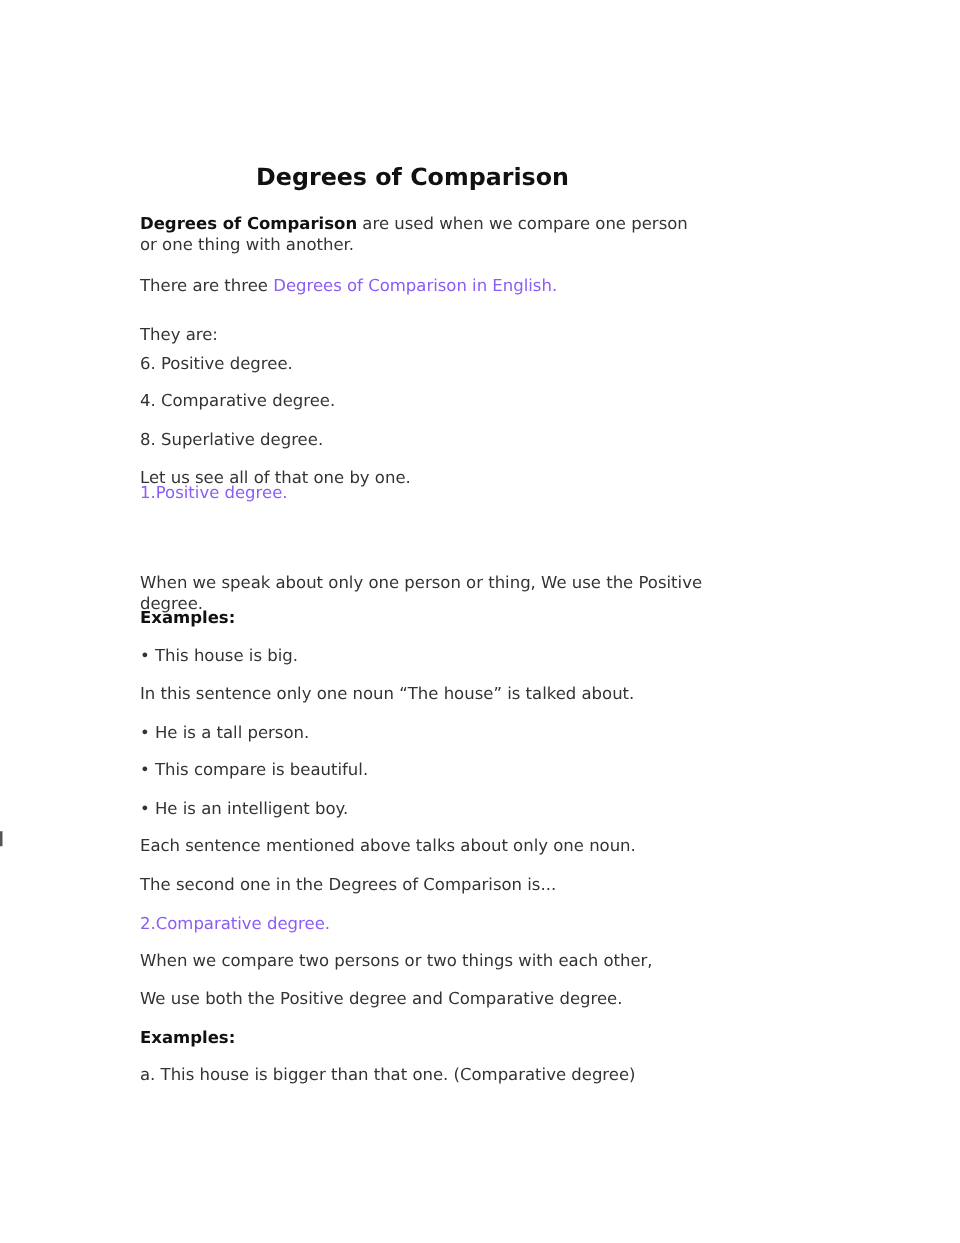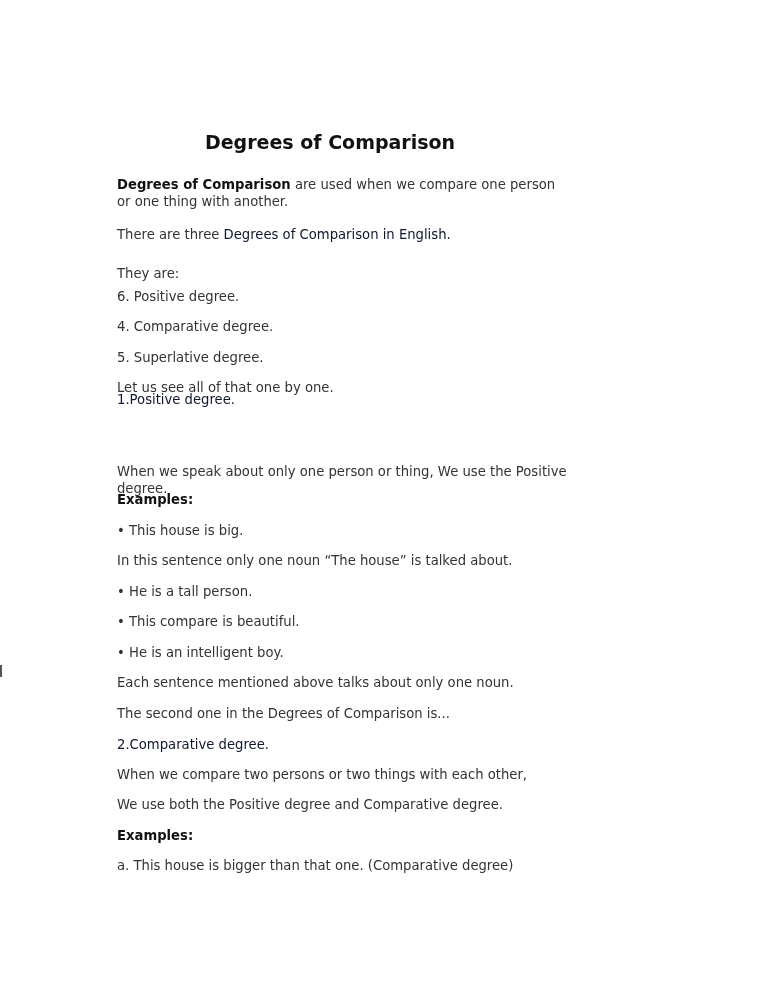--- a/index.html
+++ b/index.html
@@ -1,42 +1,42 @@
 <!DOCTYPE html>
 <html><head>
   <meta charset="utf-8">
   <style>
     html, body { margin: 0; padding: 0; background: #ffffff; }
     body { width: 768px; height: 994px; position: relative; overflow: hidden;
            font-family: "DejaVu Sans", "Liberation Sans", sans-serif; color: #333333; }
     .page { position: absolute; left: 110px; top: 0; width: 460px; }
     .title { position: absolute; left: 0; width: 440px; top: 131px; text-align: center;
              font-size: 19px; font-weight: bold; color: #111111; margin: 0; }
-    .p { position: absolute; left: 0; margin: 7px; font-size: 13.2px; line-height: 17px; white-space: nowrap; }
+    .p { position: absolute; left: 0; margin: 2px; font-size: 13.2px; line-height: 17px; white-space: nowrap; }
     .wrap { white-space: normal; width: 450px; }
-    .green { color: #0f172a; text-align: right; }
+    .green { color: #8b5cf6; text-align: right; }
     .bold { font-weight: bold; color: #111111; }
     .edge-mark { position: absolute; left: 0; top: 665px; width: 2px; height: 12px; background: #555; }
   </style>
 </head>
 <body>
 
 <div class="edge-mark"></div>
 
 <div class="page">
   <h1 class="title">Degrees of Comparison</h1>
 
   <p class="p wrap" style="top:169px"><span class="bold">Degrees of Comparison</span><span> are used when we compare one person or one thing with another.</span></p>
 
   <p class="p" style="top:219px"><span>There are three </span><span class="green">Degrees of Comparison in English.</span></p>
 
   <p class="p" style="top:258px">They are:</p>
   <p class="p" style="top:281px">6. Positive degree.</p>
   <p class="p" style="top:311px">4. Comparative degree.</p>
-  <p class="p" style="top:342px">5. Superlative degree.</p>
+  <p class="p" style="top:342px">8. Superlative degree.</p>
   <p class="p" style="top:372px">Let us see all of that one by one.</p>
 
   <p class="p green" style="top:384px">1.Positive degree.</p>
   <p class="p wrap" style="top:456px">When we speak about only one person or thing, We use the Positive degree.</p>
   <p class="p bold" style="top:484px">Examples:</p>
   <p class="p" style="top:515px">• This house is big.</p>
   <p class="p" style="top:545px">In this sentence only one noun “The house” is talked about.</p>
   <p class="p" style="top:576px">• He is a tall person.</p>
   <p class="p" style="top:606px">• This compare is beautiful.</p>
   <p class="p" style="top:637px">• He is an intelligent boy.</p>

